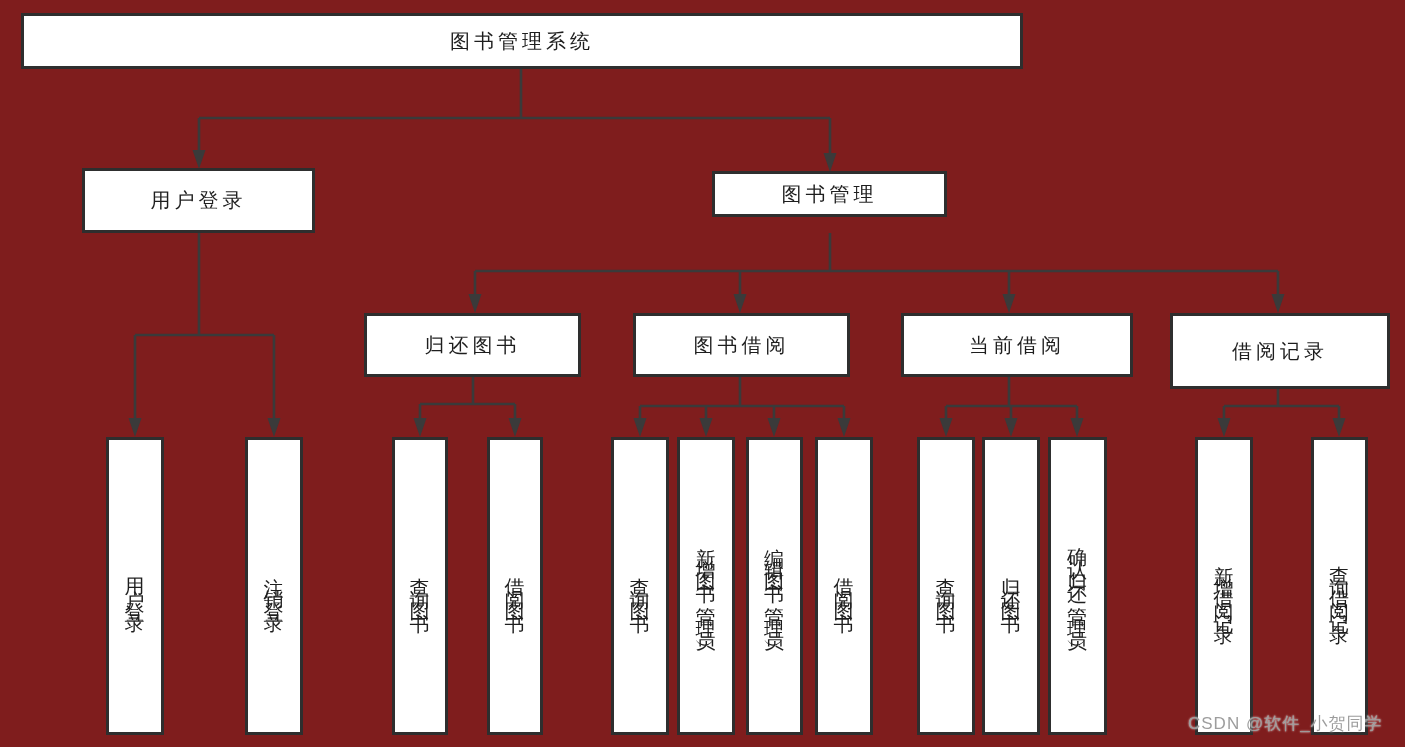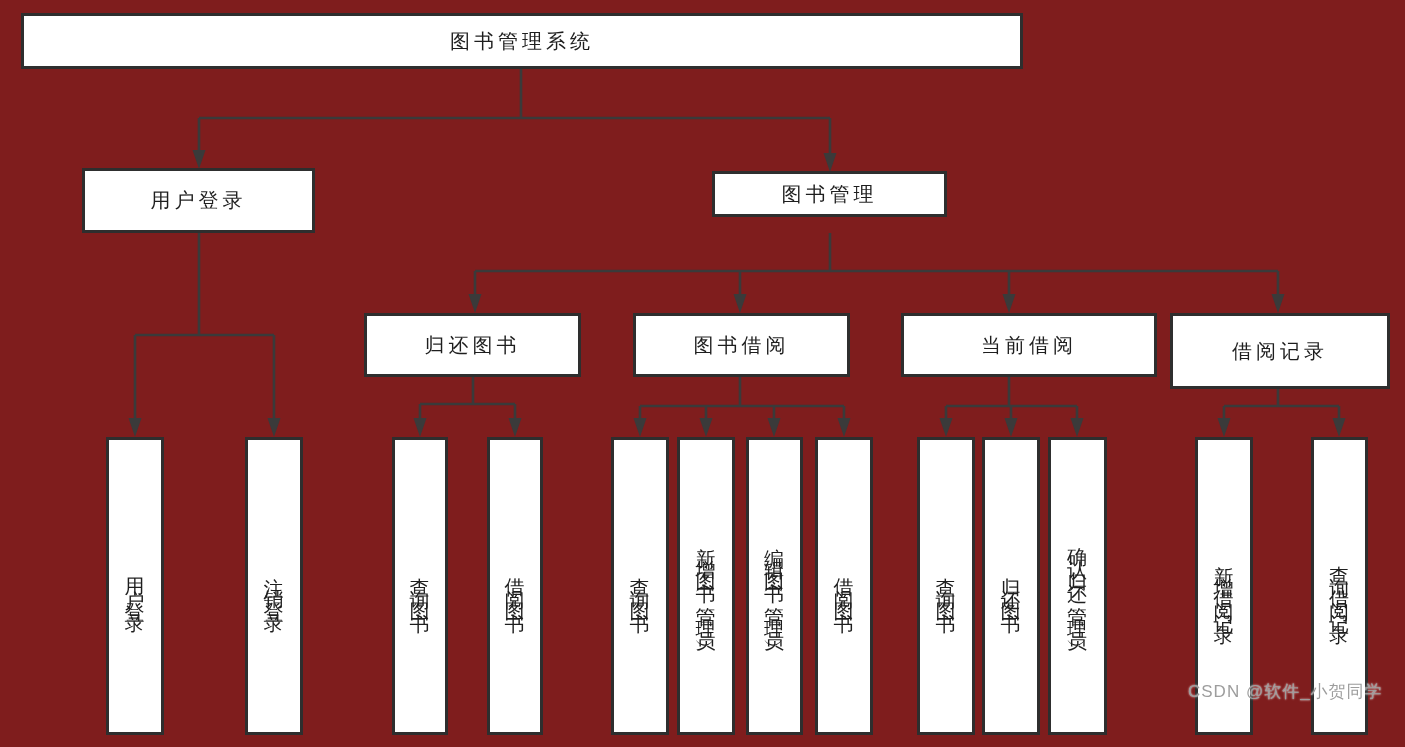--- a/index.html
+++ b/index.html
@@ -85,36 +85,36 @@
     </g>
   </svg>
 
   <div class="box hbox" style="left:21px;top:13px;width:1002px;height:56px">图书管理系统</div>
 
   <div class="box hbox" style="left:82px;top:168px;width:233px;height:65px">用户登录</div>
   <div class="box hbox" style="left:712px;top:171px;width:235px;height:46px">图书管理</div>
 
   <div class="box hbox" style="left:364px;top:313px;width:217px;height:64px">归还图书</div>
   <div class="box hbox" style="left:633px;top:313px;width:217px;height:64px">图书借阅</div>
-  <div class="box hbox" style="left:901px;top:313px;width:256px;height:64px">当前借阅</div>
+  <div class="box hbox" style="left:901px;top:313px;width:232px;height:64px">当前借阅</div>
   <div class="box hbox" style="left:1170px;top:313px;width:220px;height:76px">借阅记录</div>
 
   <div class="box vbox" style="left:106px;top:437px;width:58px;height:298px">用户登录</div>
   <div class="box vbox" style="left:245px;top:437px;width:58px;height:298px">注销登录</div>
 
   <div class="box vbox" style="left:392px;top:437px;width:56px;height:298px">查询图书</div>
   <div class="box vbox" style="left:487px;top:437px;width:56px;height:298px">借阅图书</div>
 
   <div class="box vbox" style="left:611px;top:437px;width:58px;height:298px">查询图书</div>
   <div class="box vbox" style="left:677px;top:437px;width:58px;height:298px">新增图书（管理员）</div>
   <div class="box vbox" style="left:746px;top:437px;width:57px;height:298px">编辑图书（管理员）</div>
   <div class="box vbox" style="left:815px;top:437px;width:58px;height:298px">借阅图书</div>
 
   <div class="box vbox" style="left:917px;top:437px;width:58px;height:298px">查询图书</div>
   <div class="box vbox" style="left:982px;top:437px;width:58px;height:298px">归还图书</div>
   <div class="box vbox" style="left:1048px;top:437px;width:59px;height:298px">确认归还（管理员）</div>
 
   <div class="box vbox" style="left:1195px;top:437px;width:58px;height:298px">新增借阅记录</div>
   <div class="box vbox" style="left:1311px;top:437px;width:57px;height:298px">查询借阅记录</div>
 
-  <div class="watermark" style="left:1188px;top:680px">CSDN @软件_小贺同学</div>
+  <div class="watermark" style="left:1188px;top:712px">CSDN @软件_小贺同学</div>
 
 </div>
 
 </body></html>

